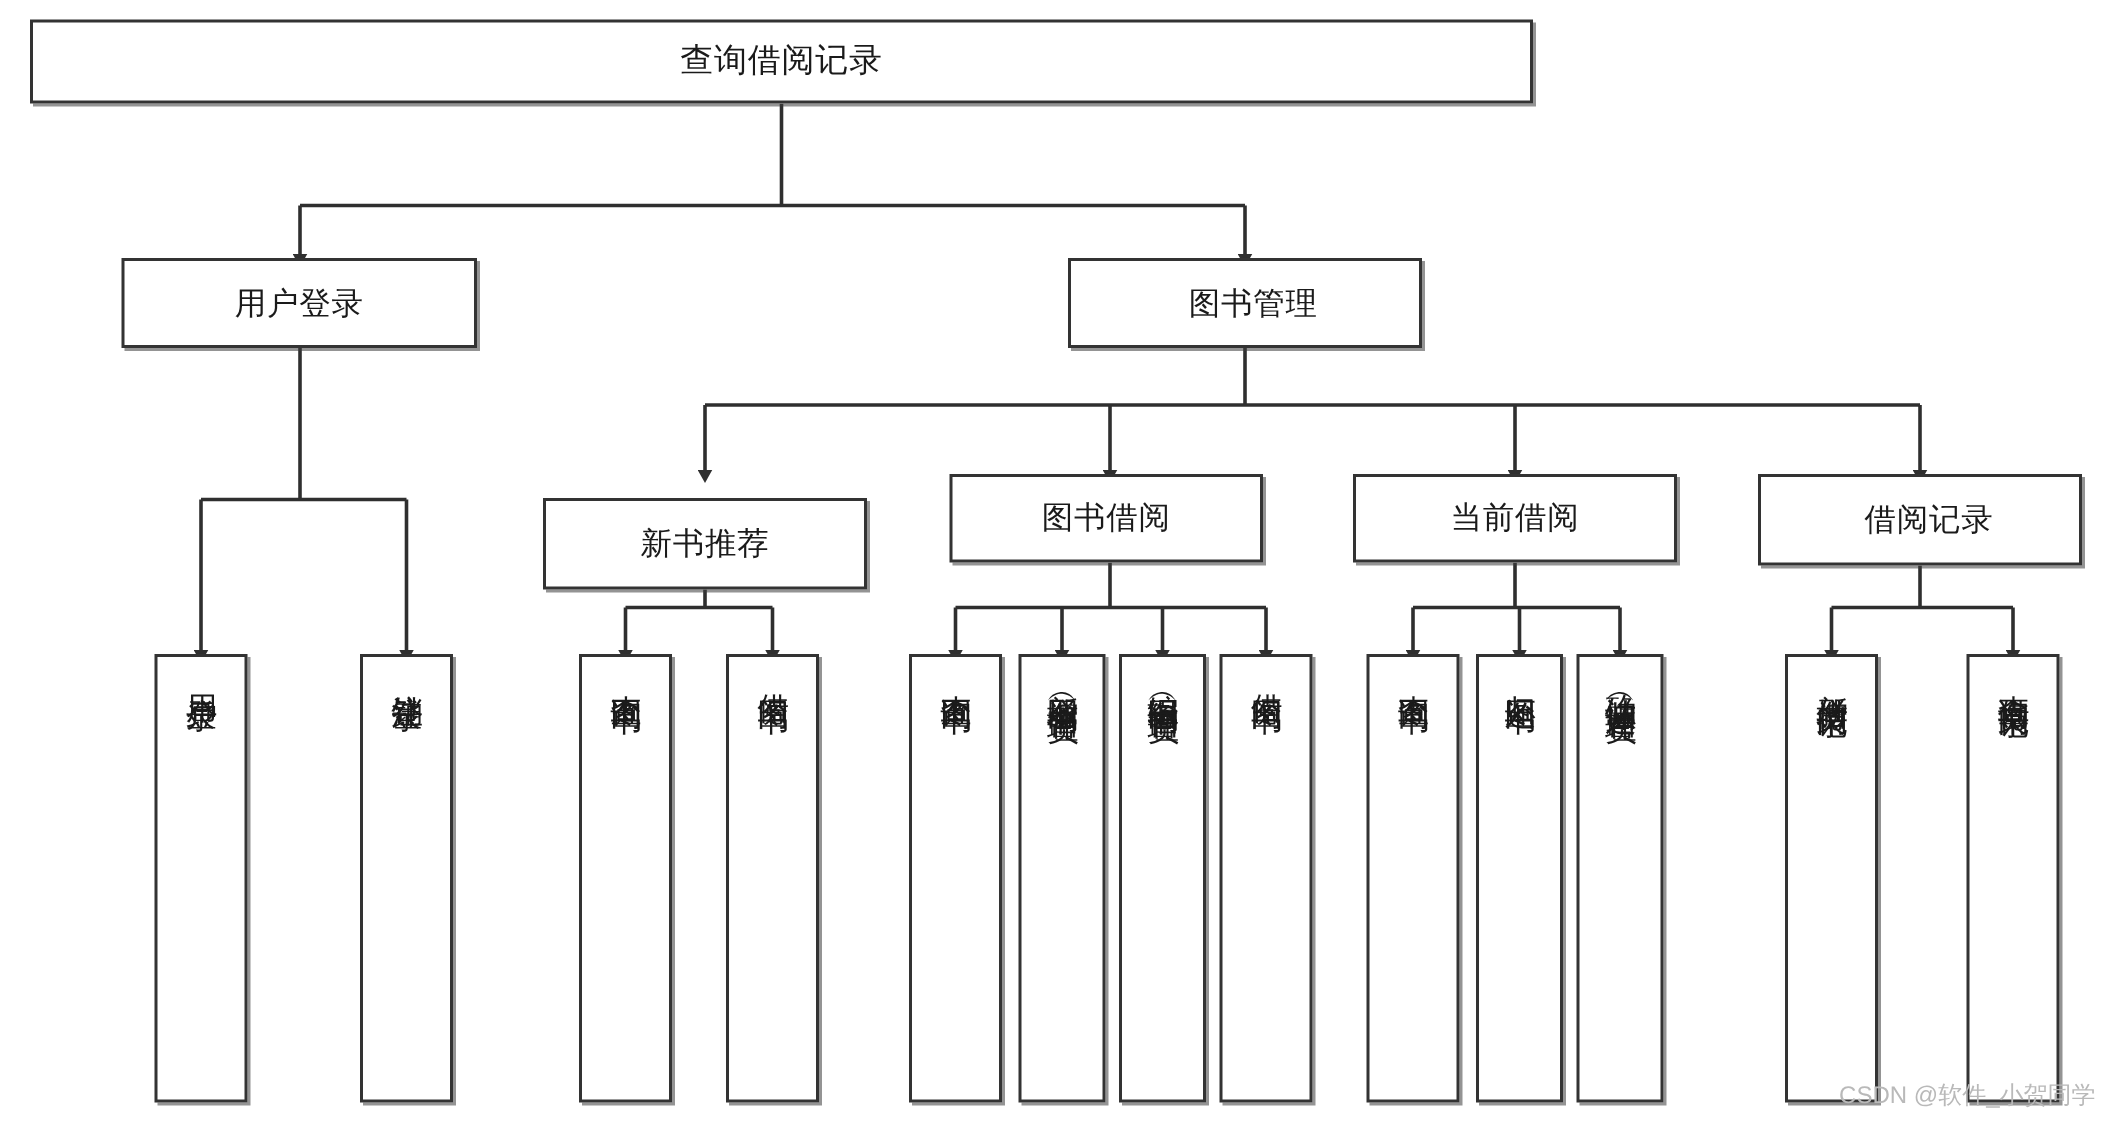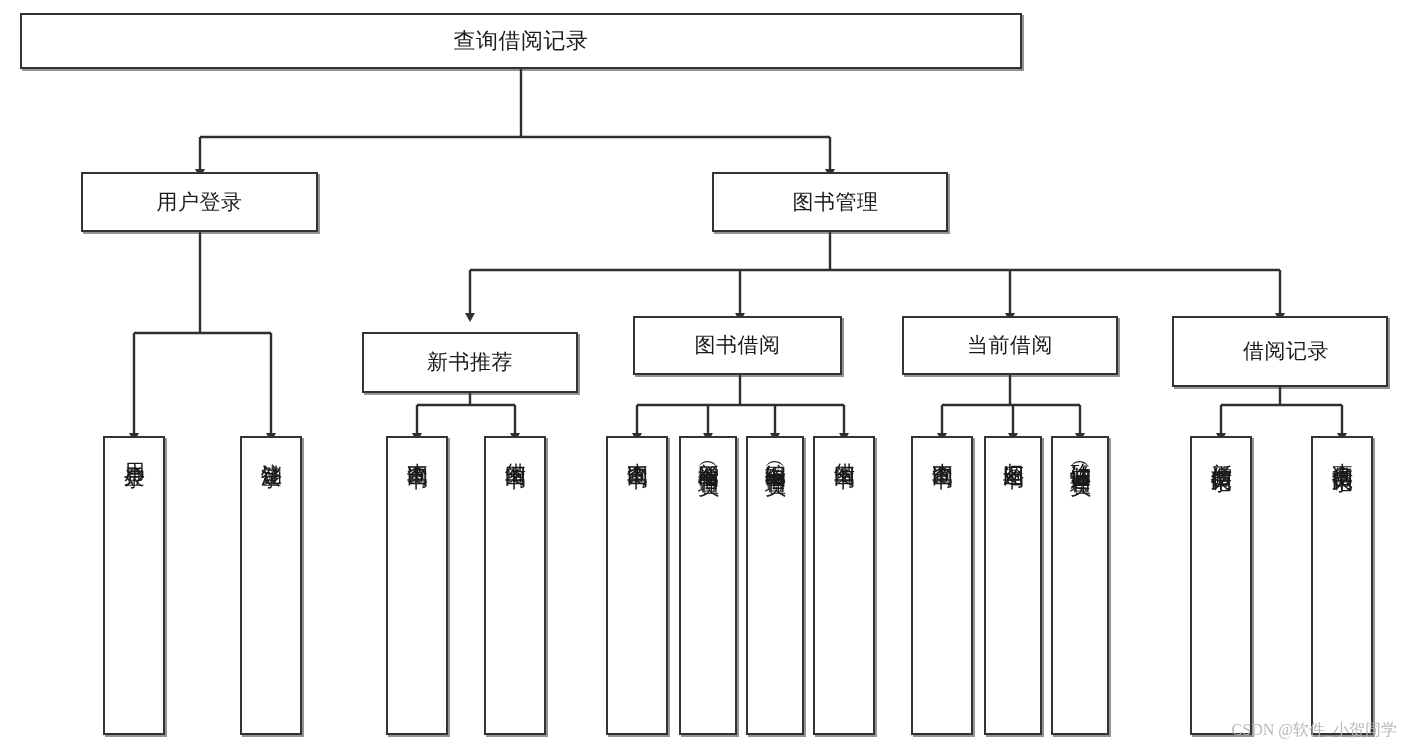--- a/index.html
+++ b/index.html
@@ -66,21 +66,21 @@
     white-space: normal;
   }
   .watermark {
     position: absolute;
     right: 8px;
     bottom: 6px;
     font-size: 16px;
     color: #b9b9b9;
     z-index: 5;
     white-space: nowrap;
-    font-family: Liberation Serif, serif;
+    font-family: Liberation Sans, sans-serif;
   }
 </style>
 </head>
 <body>
 
 <div id="canvas">
   <svg id="edges" viewBox="0 0 1405 747" xmlns="http://www.w3.org/2000/svg">
     <defs>
       <marker id="arrowhead" markerWidth="9" markerHeight="10" refX="1" refY="5" orient="auto" markerUnits="userSpaceOnUse">
         <path d="M0,0 L9,5 L0,10 Z" fill="#2f2f2f"></path>
@@ -135,21 +135,21 @@
       </div>
       <div class="node h" id="node-new-book-rec" style="left: 362px; top: 332px; width: 216px; height: 61px;">
         <span class="label">新书推荐</span>
       </div>
       <div class="node h" id="node-book-borrow" style="left: 633px; top: 316px; width: 209px; height: 59px;">
         <span class="label">图书借阅</span>
       </div>
       <div class="node h" id="node-current-borrow" style="left: 902px; top: 316px; width: 216px; height: 59px;">
         <span class="label">当前借阅</span>
       </div>
-      <div class="node h" id="node-borrow-record" style="left: 1172px; top: 316px; width: 216px; height: 71px; padding-left: 12px;">
+      <div class="node h" id="node-borrow-record" style="left: 1172px; top: 316px; width: 216px; height: 61px; padding-left: 12px;">
         <span class="label">借阅记录</span>
       </div>
       <div class="node v" id="node-leaf-user-login" style="left: 103px; top: 436px; width: 62px; height: 299px;">
         <span class="label">用户登录</span>
       </div>
       <div class="node v" id="node-leaf-user-logout" style="left: 240px; top: 436px; width: 62px; height: 299px;">
         <span class="label">注销登录</span>
       </div>
       <div class="node v" id="node-leaf-rec-query" style="left: 386px; top: 436px; width: 62px; height: 299px;">
         <span class="label">查询图书</span>

